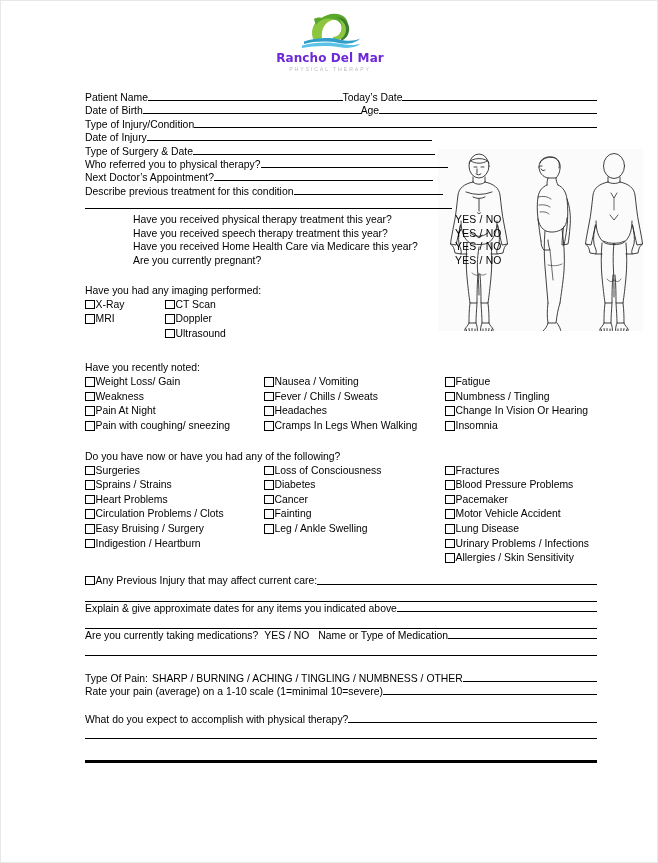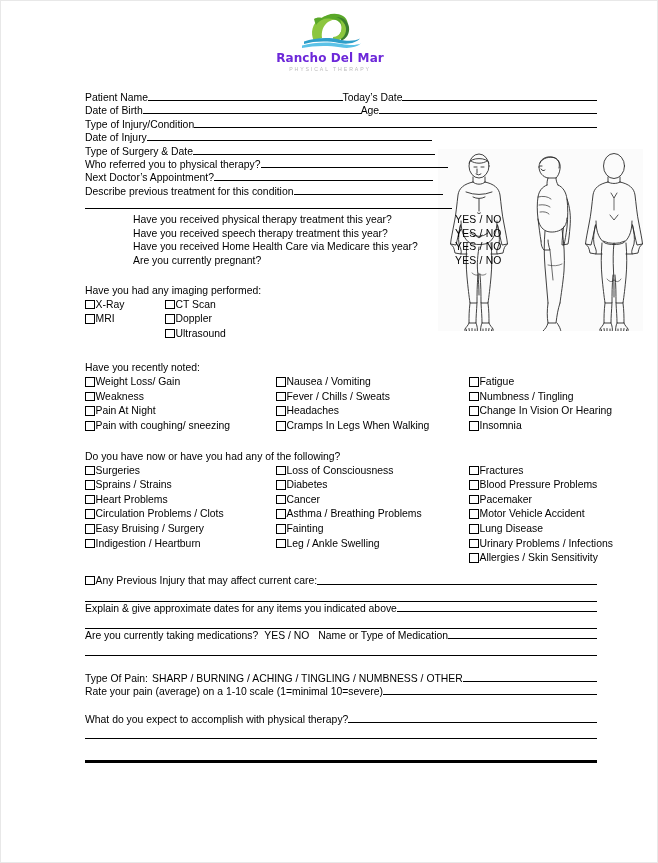--- a/index.html
+++ b/index.html
@@ -135,21 +135,20 @@
   }
   .cb-item {
     display: flex;
     align-items: flex-start;
     height: 14.6px;
     text-align: right;
   }
 
   .cols3 {
     display: flex;
-    gap: 12px;
   }
   .col-a { width: 179px; flex: none; }
   .col-b { width: 181px; flex: none; }
   .col-c { flex: 1 1 auto; }
 
   .imaging-cols { display: flex; }
   .imaging-c1 { width: 80px; flex: none; }
   .imaging-c2 { flex: none; }
 
   .sect-head {
@@ -482,24 +481,20 @@
         <div class="cb-item">
           <span class="cb"></span>
           <span class="cb-txt">Diabetes</span>
         </div>
         <div class="cb-item">
           <span class="cb"></span>
           <span class="cb-txt">Cancer</span>
         </div>
         <div class="cb-item">
           <span class="cb"></span>
-          <span class="cb-txt">Asthma / Breathing Problems</span>
-        </div>
-        <div class="cb-item">
-          <span class="cb"></span>
           <span class="cb-txt">Fainting</span>
         </div>
         <div class="cb-item">
           <span class="cb"></span>
           <span class="cb-txt">Leg / Ankle Swelling</span>
         </div>
       </div>
       <div class="col-c">
         <div class="cb-item">
           <span class="cb"></span>

